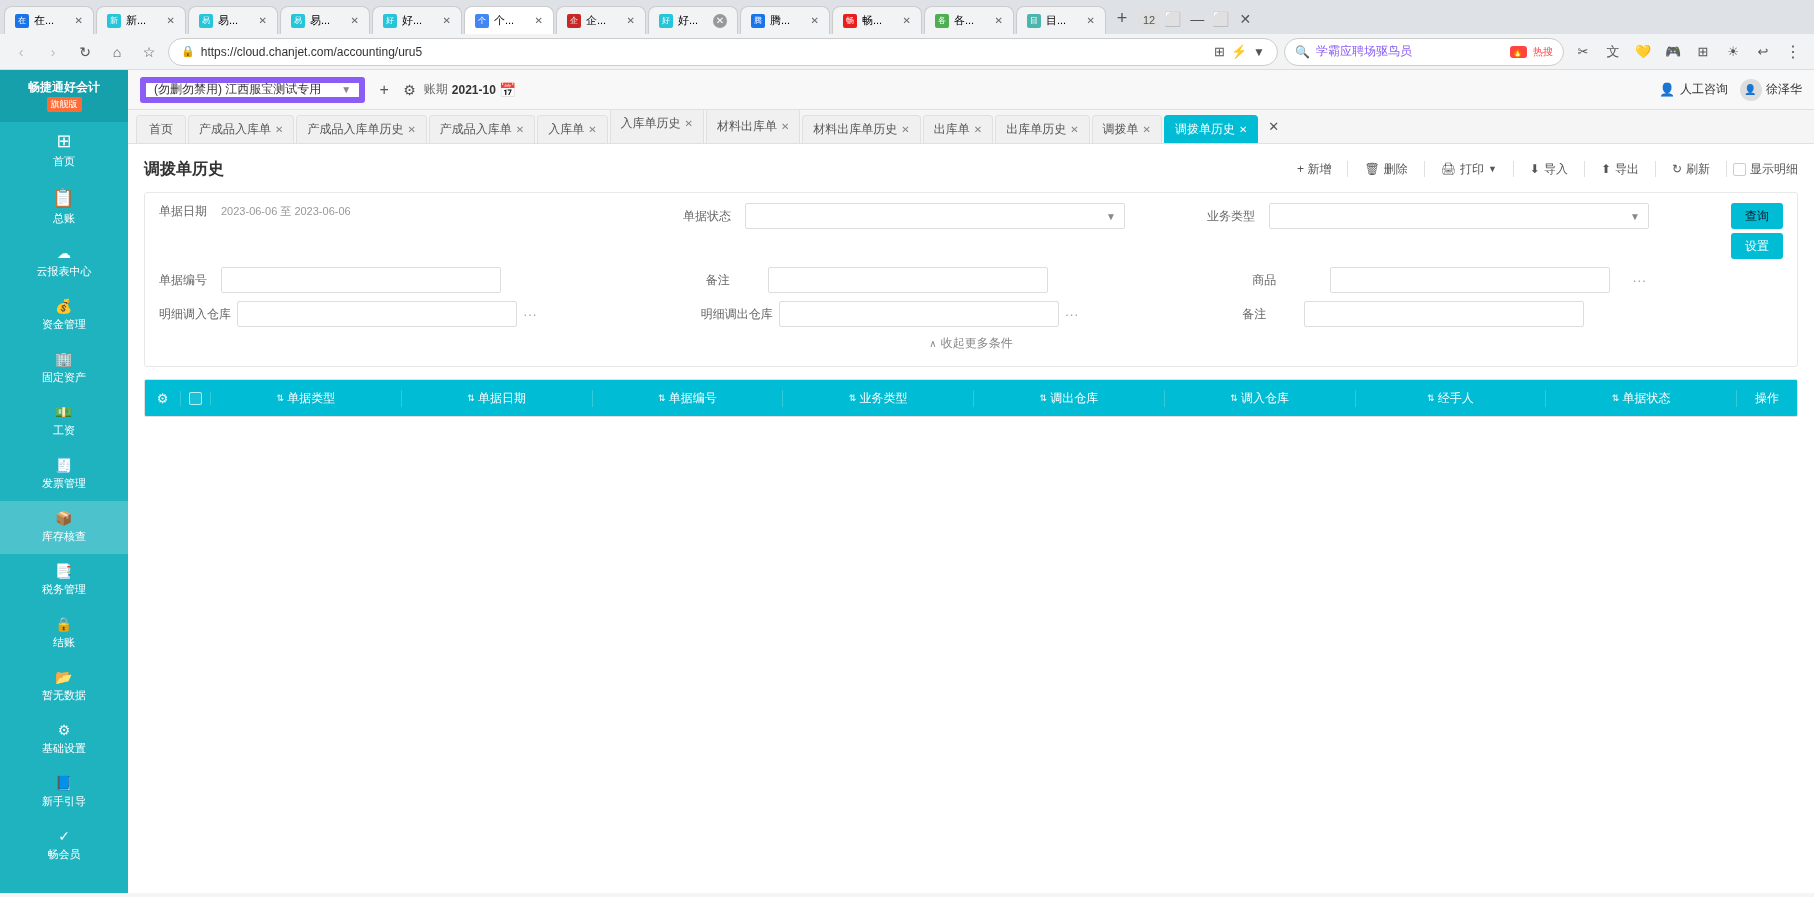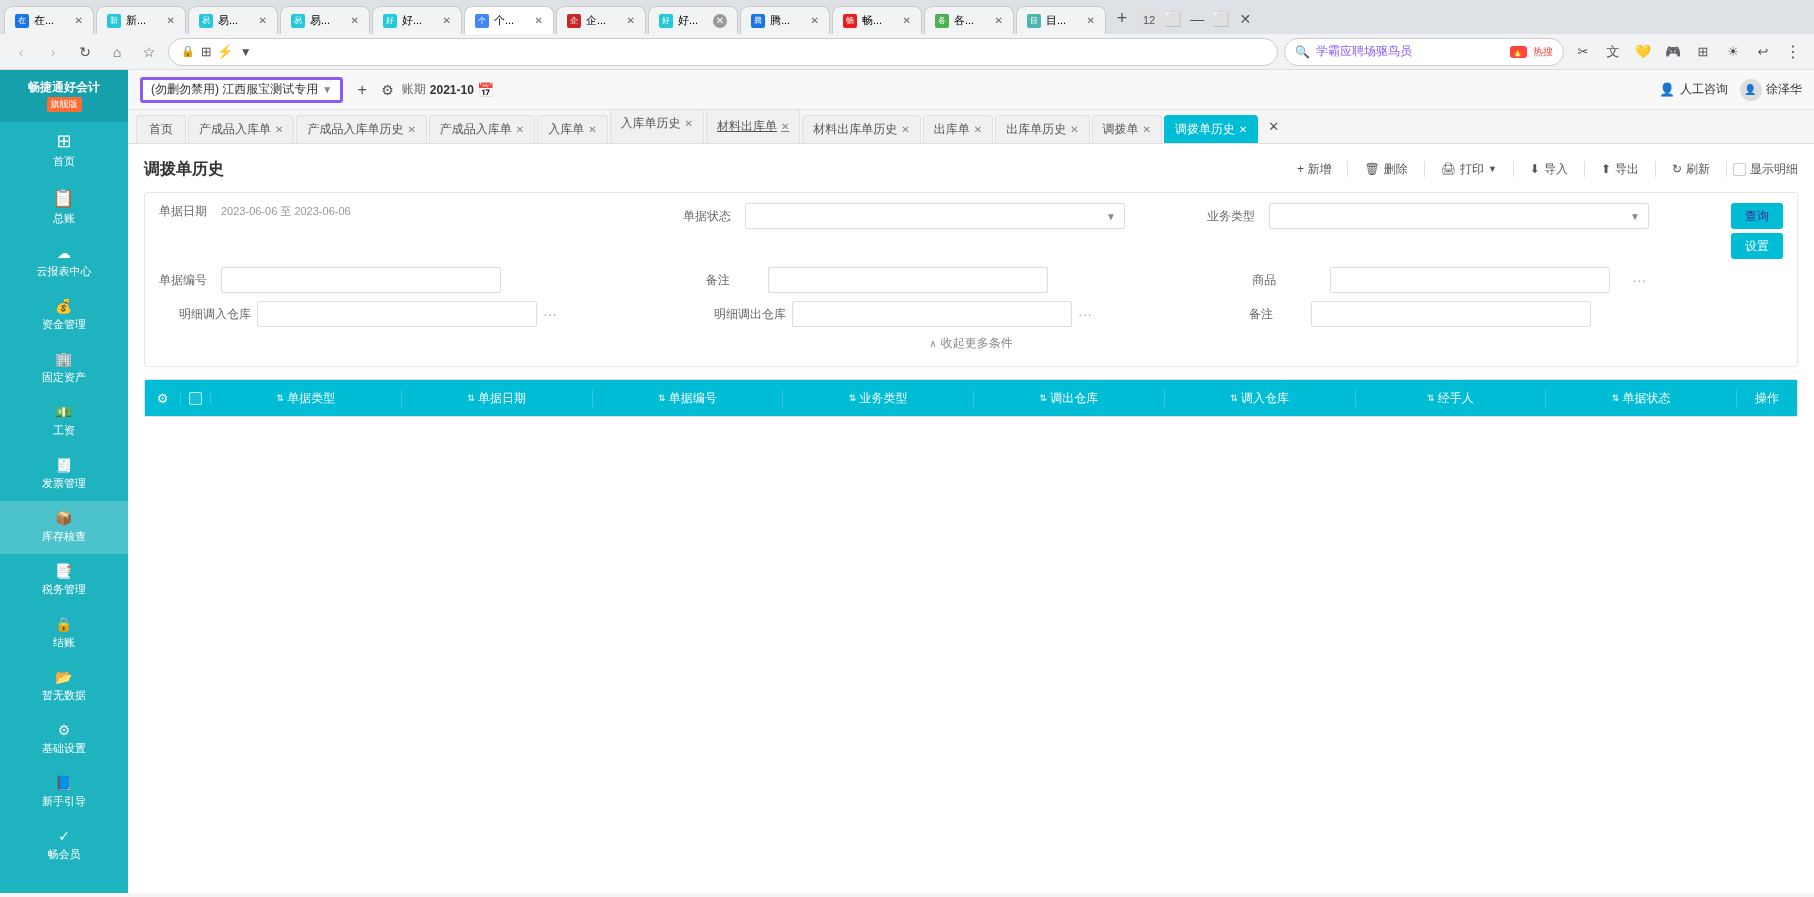--- a/index.html
+++ b/index.html
@@ -96,20 +96,21 @@
 </div>
 
 <div style="background:#f1f3f4;height:36px;display:flex;align-items:center;padding:0 8px;gap:6px;border-bottom:1px solid #ddd;">
   <span style="width:26px;height:26px;display:flex;align-items:center;justify-content:center;border-radius:50%;cursor:pointer;color:#bbb;font-size:14px;">‹</span>
   <span style="width:26px;height:26px;display:flex;align-items:center;justify-content:center;border-radius:50%;cursor:pointer;color:#bbb;font-size:14px;">›</span>
   <span style="width:26px;height:26px;display:flex;align-items:center;justify-content:center;border-radius:50%;cursor:pointer;color:#555;font-size:14px;">↻</span>
   <span style="width:26px;height:26px;display:flex;align-items:center;justify-content:center;border-radius:50%;cursor:pointer;color:#555;font-size:14px;">⌂</span>
   <span style="width:26px;height:26px;display:flex;align-items:center;justify-content:center;border-radius:50%;cursor:pointer;color:#555;font-size:14px;">☆</span>
   <div style="flex:1;height:28px;background:#fff;border-radius:14px;display:flex;align-items:center;padding:0 12px;gap:6px;font-size:12px;border:1px solid #ccc;">
     <span style="color:#1a73e8;font-size:11px;">🔒</span>
+    <span style="flex:1;color:#333;font-size:12px;">https://cloud.chanjet.com/accounting/uru5</span>
     <span style="color:#555;font-size:13px;cursor:pointer;">⊞</span>
     <span style="color:#555;font-size:13px;cursor:pointer;">⚡</span>
     <span style="color:#555;font-size:12px;cursor:pointer;">▼</span>
   </div>
   <div style="width:280px;height:28px;background:#fff;border-radius:14px;display:flex;align-items:center;padding:0 10px;gap:6px;font-size:12px;border:1px solid #ccc;">
     <span style="color:#555;font-size:12px;">🔍</span>
     <span style="flex:1;color:#8b5cf6;">学霸应聘场驱鸟员</span>
     <span style="background:#ff4444;color:white;font-size:9px;padding:1px 3px;border-radius:3px;font-weight:bold;">🔥</span>
     <span style="color:#ff4444;font-size:10px;">热搜</span>
   </div>
@@ -187,21 +188,21 @@
     </div>
     <div class="sidebar-item">
       <span class="sidebar-icon" style="font-size:14px;">✓</span>
       <span class="sidebar-label">畅会员</span>
     </div>
   </div>
 
   <div class="main-content">
 
     <div style="height:40px;background:#f8f8f8;border-bottom:1px solid #e0e0e0;display:flex;align-items:center;padding:0 12px;gap:8px;">
-      <div style="display:flex;align-items:center;gap:4px;font-size:12px;color:#333;cursor:pointer;background:#fff;border:3px solid #8b5cf6;border-radius:3px;padding:3px 8px;height:26px;">
+      <div style="display:flex;align-items:center;gap:20px;font-size:12px;color:#333;cursor:pointer;background:#fff;border:6px solid #8b5cf6;border-radius:3px;padding:3px 8px;height:26px;">
         <span>(勿删勿禁用) 江西服宝测试专用</span>
         <span style="font-size:10px;color:#888;">▼</span>
       </div>
       <span style="font-size:16px;color:#555;cursor:pointer;width:22px;height:22px;display:flex;align-items:center;justify-content:center;">+</span>
       <span style="font-size:14px;color:#555;cursor:pointer;">⚙</span>
       <div style="display:flex;align-items:center;gap:4px;font-size:12px;color:#333;">
         <span style="color:#666;">账期</span>
         <span style="font-weight:bold;">2021-10</span>
         <span style="color:#1fb3c0;cursor:pointer;font-size:14px;">📅</span>
       </div>
@@ -234,21 +235,21 @@
         <span style="font-size:10px;cursor:pointer;opacity:0.7;">✕</span>
       </div>
       <div style="height:28px;padding:0 10px;display:flex;align-items:center;gap:4px;font-size:12px;cursor:pointer;border-top:1px solid #e0e0e0;border-left:1px solid #e0e0e0;border-right:1px solid #e0e0e0;border-radius:4px 4px 0 0;background:#f0f0f0;color:#555;white-space:nowrap;flex-shrink:0;">
         <span>入库单</span>
         <span style="font-size:10px;cursor:pointer;opacity:0.7;">✕</span>
       </div>
       <div style="height:40px;padding:0 10px;display:flex;align-items:center;gap:4px;font-size:12px;cursor:pointer;border-top:1px solid #e0e0e0;border-left:1px solid #e0e0e0;border-right:1px solid #e0e0e0;border-radius:4px 4px 0 0;background:#f0f0f0;color:#555;white-space:nowrap;flex-shrink:0;">
         <span>入库单历史</span>
         <span style="font-size:10px;cursor:pointer;opacity:0.7;">✕</span>
       </div>
-      <div style="height:28px;padding:17px 10px;display:flex;align-items:center;gap:4px;font-size:12px;cursor:pointer;border-top:1px solid #e0e0e0;border-left:1px solid #e0e0e0;border-right:1px solid #e0e0e0;border-radius:4px 4px 0 0;background:#f0f0f0;color:#555;white-space:nowrap;flex-shrink:0;text-decoration:underline;">
+      <div style="height:28px;padding:17px 10px;display:flex;align-items:center;gap:4px;font-size:12px;cursor:pointer;border-top:1px solid #e0e0e0;border-left:1px solid #e0e0e0;border-right:1px solid #e0e0e0;border-radius:4px 4px 0 0;background:#f0f0f0;color:#555;white-space:nowrap;flex-shrink:0;">
         <span>材料出库单</span>
         <span style="font-size:10px;cursor:pointer;opacity:0.7;">✕</span>
       </div>
       <div style="height:28px;padding:0 10px;display:flex;align-items:center;gap:4px;font-size:12px;cursor:pointer;border-top:1px solid #e0e0e0;border-left:1px solid #e0e0e0;border-right:1px solid #e0e0e0;border-radius:4px 4px 0 0;background:#f0f0f0;color:#555;white-space:nowrap;flex-shrink:0;">
         <span>材料出库单历史</span>
         <span style="font-size:10px;cursor:pointer;opacity:0.7;">✕</span>
       </div>
       <div style="height:28px;padding:0 10px;display:flex;align-items:center;gap:4px;font-size:12px;cursor:pointer;border-top:1px solid #e0e0e0;border-left:1px solid #e0e0e0;border-right:1px solid #e0e0e0;border-radius:4px 4px 0 0;background:#f0f0f0;color:#555;white-space:nowrap;flex-shrink:0;">
         <span>出库单</span>
         <span style="font-size:10px;cursor:pointer;opacity:0.7;">✕</span>
@@ -327,42 +328,42 @@
 
           <div style="display:flex;align-items:center;gap:6px;flex:1;">
             <span style="color:#666;font-size:12px;white-space:nowrap;min-width:56px;">业务类型</span>
             <div style="height:26px;border:1px solid #ddd;border-radius:2px;padding:0 8px;font-size:12px;flex:1;max-width:380px;background:#fff;display:flex;align-items:center;justify-content:space-between;cursor:pointer;">
               <span></span>
               <span style="color:#888;font-size:10px;">▼</span>
             </div>
           </div>
 
           <div style="display:flex;flex-direction:column;gap:4px;">
-            <button style="background:#00bcd4;color:#4c1d95;border:none;border-radius:3px;padding:4px 14px;font-size:12px;cursor:pointer;height:26px;white-space:nowrap;">查询</button>
+            <button style="background:#00bcd4;color:#0f172a;border:none;border-radius:3px;padding:4px 14px;font-size:12px;cursor:pointer;height:26px;white-space:nowrap;">查询</button>
             <button style="background:#00bcd4;color:white;border:none;border-radius:3px;padding:4px 14px;font-size:12px;cursor:pointer;height:26px;white-space:nowrap;">设置</button>
           </div>
         </div>
 
         <div style="display:flex;align-items:center;gap:16px;margin-bottom:8px;">
           <div style="display:flex;align-items:center;gap:6px;flex:1;">
             <span style="color:#666;font-size:12px;white-space:nowrap;min-width:56px;">单据编号</span>
             <input type="text" style="height: 26px; border: 1px solid rgb(221, 221, 221); border-radius: 2px; padding: 0px 8px; font-size: 12px; flex: 1 1 0%; max-width: 280px; outline: none;">
           </div>
           <div style="display:flex;align-items:center;gap:6px;flex:1;">
             <span style="color:#666;font-size:12px;white-space:nowrap;min-width:56px;">备注</span>
             <input type="text" style="height: 26px; border: 1px solid rgb(221, 221, 221); border-radius: 2px; padding: 0px 8px; font-size: 12px; flex: 1 1 0%; max-width: 280px; outline: none;">
           </div>
           <div style="display:flex;align-items:center;gap:22px;flex:1;">
             <span style="color:#666;font-size:12px;white-space:nowrap;min-width:56px;">商品</span>
             <input type="text" style="height: 26px; border: 1px solid rgb(221, 221, 221); border-radius: 2px; padding: 0px 8px; font-size: 12px; flex: 1 1 0%; max-width: 280px; outline: none;">
             <span style="color:#aaa;cursor:pointer;font-size:14px;">···</span>
           </div>
         </div>
 
-        <div style="display:flex;align-items:center;gap:1px;margin-bottom:4px;margin-left:20px;">
+        <div style="display:flex;align-items:center;gap:1px;margin-bottom:4px;">
           <div style="display:flex;align-items:center;gap:6px;flex:1;">
             <span style="color:#666;font-size:12px;white-space:nowrap;min-width:70px;">明细调入仓库</span>
             <input type="text" style="height: 26px; border: 1px solid rgb(221, 221, 221); border-radius: 2px; padding: 0px 8px; font-size: 12px; flex: 1 1 0%; max-width: 280px; outline: none;">
             <span style="color:#aaa;cursor:pointer;font-size:14px;">···</span>
           </div>
           <div style="display:flex;align-items:center;gap:6px;flex:1;">
             <span style="color:#666;font-size:12px;white-space:nowrap;min-width:70px;">明细调出仓库</span>
             <input type="text" style="height: 26px; border: 1px solid rgb(221, 221, 221); border-radius: 2px; padding: 0px 8px; font-size: 12px; flex: 1 1 0%; max-width: 280px; outline: none;">
             <span style="color:#aaa;cursor:pointer;font-size:14px;">···</span>
           </div>

